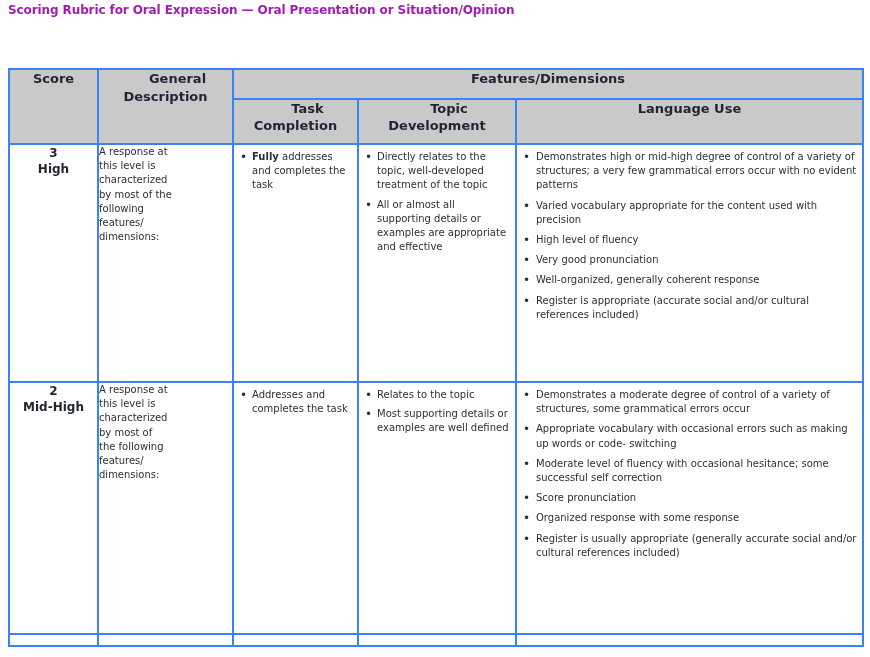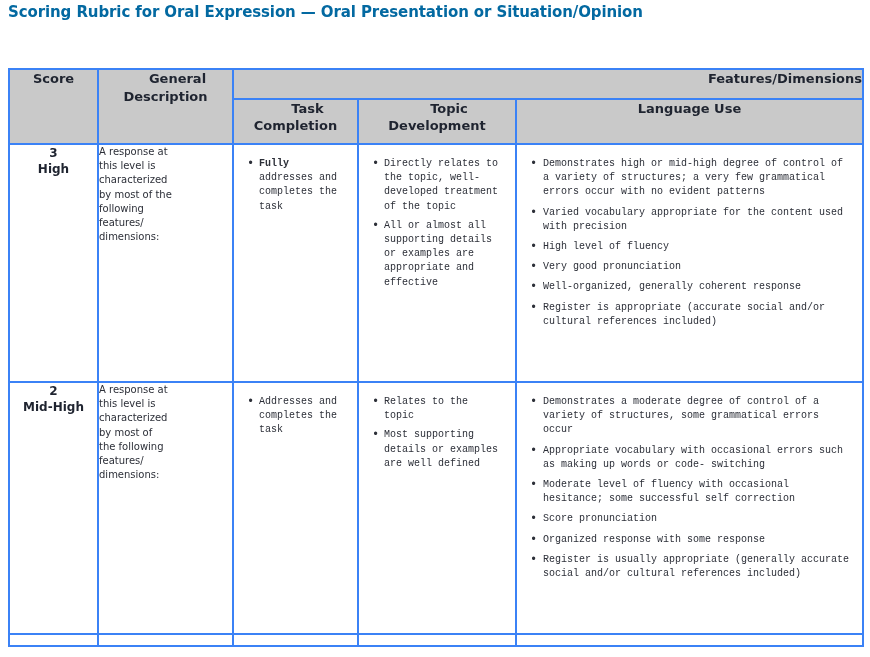--- a/index.html
+++ b/index.html
@@ -21,24 +21,24 @@
     height: 657px;
     box-sizing: border-box;
   }
 
   
   .doc-title {
     position: absolute;
     left: 8px;
     top: 2px;
     width: 660px;
-    font-size: 15px;
+    font-size: 12px;
     font-weight: bold;
     line-height: 1.42;
-    color: #0369a1;
+    color: #a21caf;
     letter-spacing: -0.1px;
   }
 
   
   .rubric-table {
     position: absolute;
     left: 8px;
     top: 68px;
     width: 854px;
     border-collapse: collapse;
@@ -64,21 +64,20 @@
     background: #c9c9c9;
     text-align: center;
     font-weight: bold;
     font-size: 13px;
     color: #1f2430;
     line-height: 1.35;
   }
   .hdr-span {
     height: 27px;
     padding: 4px 0 3px 0;
-    text-align: right;
   }
   .hdr-sub {
     height: 42px;
     padding: 5px 4px 4px 4px;
   }
   .hdr-tall {
     height: 73px;
     vertical-align: middle;
     padding: 4px;
   }
@@ -111,23 +110,22 @@
   .cell-score .lbl { display: block; }
 
   .cell-gendesc {
     padding-left: 8px;
     padding-right: 6px;
   }
   .cell-gendesc .line { display: block; }
 
   .bullets {
     list-style: none;
-    margin: 12px;
+    margin: 5px;
     padding: 0;
-    font-family: Liberation Mono, monospace;
   }
   .bullets > li {
     position: relative;
     padding-left: 13px;
     margin: 0 0 5px 0;
     line-height: 1.42;
   }
   .bullets > li:last-child { margin-bottom: 0; }
   .bullets > li::before {
     content: "\2022";

